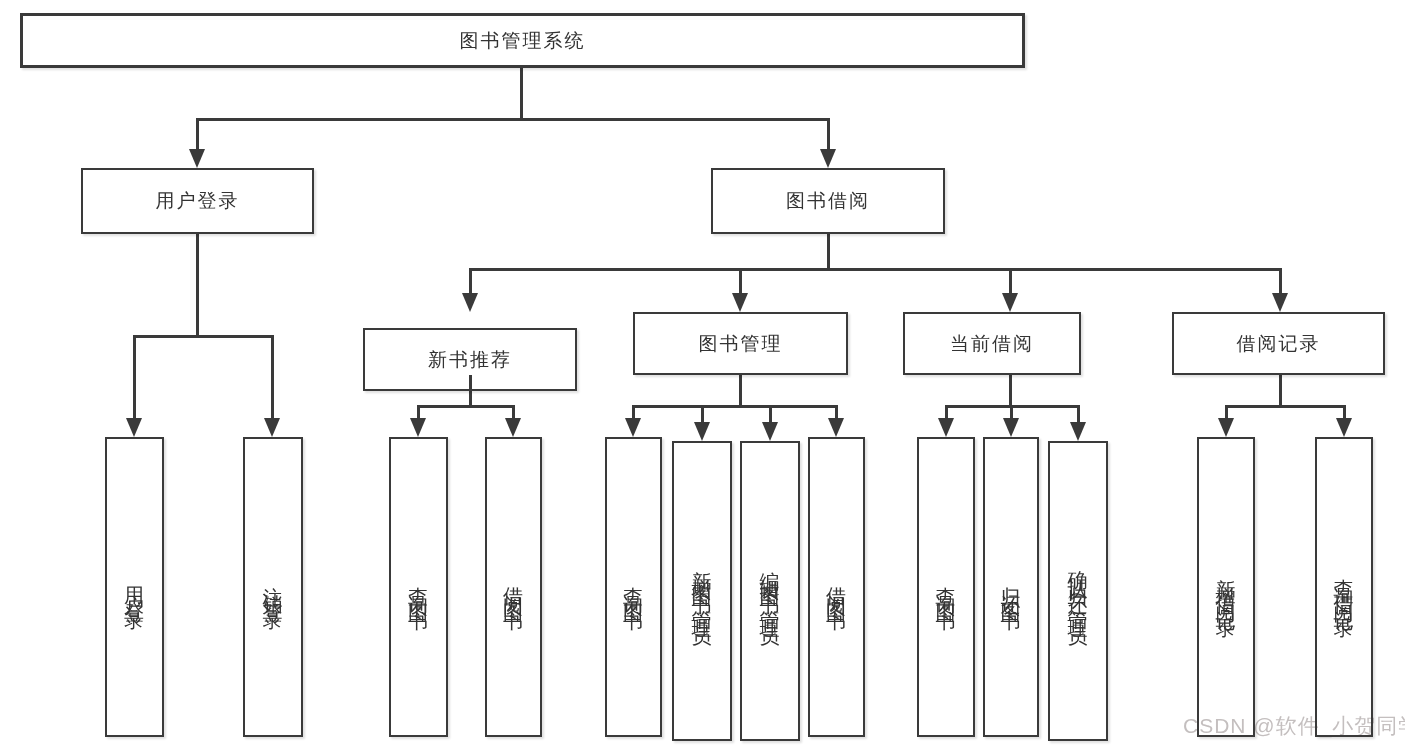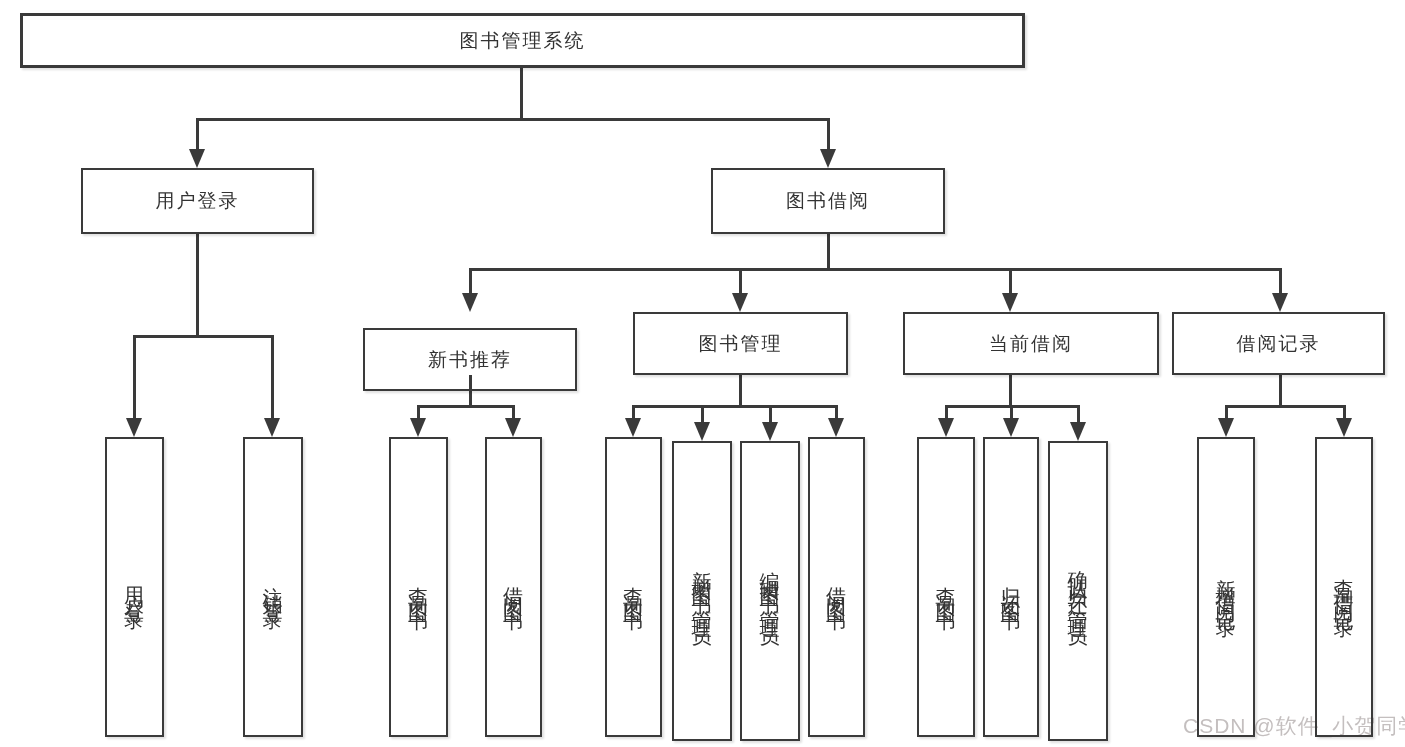--- a/index.html
+++ b/index.html
@@ -124,21 +124,21 @@
 <div class="node h-node" style="left:711px;top:168px;width:234px;height:66px">
   <span>图书借阅</span>
 </div>
 
 <div class="node h-node" style="left:363px;top:328px;width:214px;height:63px">
   <span>新书推荐</span>
 </div>
 <div class="node h-node" style="left:633px;top:312px;width:215px;height:63px">
   <span>图书管理</span>
 </div>
-<div class="node h-node" style="left:903px;top:312px;width:256px;height:63px">
+<div class="node h-node" style="left:903px;top:312px;width:178px;height:63px">
   <span>当前借阅</span>
 </div>
 <div class="node h-node" style="left:1172px;top:312px;width:213px;height:63px">
   <span>借阅记录</span>
 </div>
 
 <div class="node v-node" style="left:105px;top:437px;width:59px;height:300px">
   <span>用户登录</span>
 </div>
 <div class="node v-node" style="left:243px;top:437px;width:60px;height:300px">

